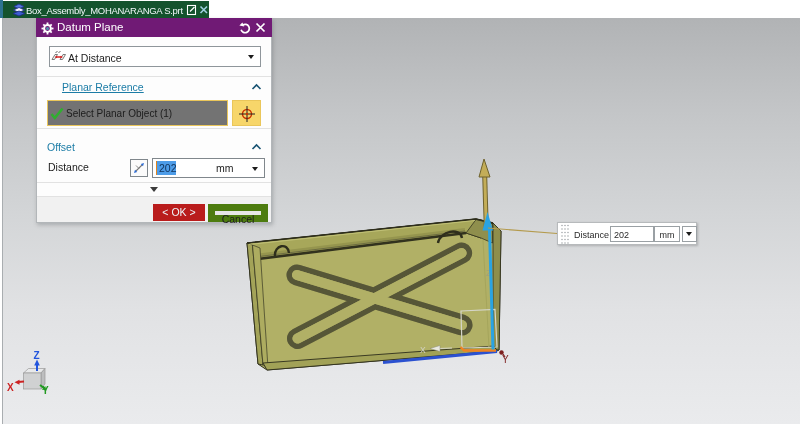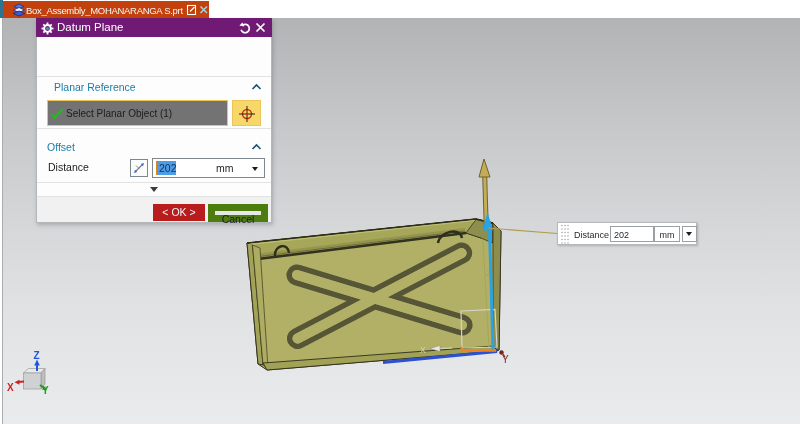--- a/index.html
+++ b/index.html
@@ -3,21 +3,21 @@
 <meta charset="utf-8">
 <style>
 * { margin:0; padding:0; box-sizing:border-box; }
 html,body { width:800px; height:424px; overflow:hidden; font-family:"Liberation Sans", sans-serif; }
 #stage { position:absolute; left:0; top:0; width:800px; height:424px; background:#fff; }
 #viewport { position:absolute; left:3px; top:18px; width:797px; height:406px;
   background:linear-gradient(180deg,#b1b3b5 0%, #c4c6c8 24%, #d3d5d7 48%, #e1e2e4 72%, #eaebed 100%); }
 #topstrip { position:absolute; left:0; top:0; width:800px; height:18px; background:#ffffff; }
 #leftsliver { position:absolute; left:0; top:0; width:3px; height:18px; background:#2e7391; }
 #leftline { position:absolute; left:2px; top:18px; width:1px; height:406px; background:#a9adb0; }
-#tab { position:absolute; left:3px; top:1px; width:206px; height:17px; background:#c2410c; color:#fff;padding-left:29px; }
+#tab { position:absolute; left:3px; top:1px; width:206px; height:17px; background:#14532d; color:#fff;padding-left:29px; }
 #tab .txt { position:absolute; left:23px; top:3.5px; font-size:9.5px; letter-spacing:-0.3px; color:#f2f8fa; white-space:nowrap; }
 
 #dlg { position:absolute; left:36px; top:18px; width:236px; height:205px; box-shadow:1px 2px 4px rgba(70,75,80,0.3); }
 #dlgtitle { position:absolute; left:0; top:0; width:236px; height:19px; background:#701a75; }
 #dlgtitle .t { position:absolute; left:21px; top:3px; font-size:11.5px; color:#fff; }
 #dlgbody { position:absolute; left:0; top:19px; width:236px; height:186px; background:#fdfdfd; border:1px solid #b2b6b9; border-top:none; }
 .hr { position:absolute; left:0; width:234px; height:1px; background:#e2e2e2; }
 #combo { position:absolute; left:12px; top:9px; width:212px; height:21px; background:#fff; border:1px solid #8f969b; }
 #combo .txt { position:absolute; left:18px; top:5px; font-size:10.5px; color:#1c1c1c; }
 .sect { position:absolute; font-size:10.5px; color:#1b7ca6; }
@@ -162,22 +162,34 @@
         <g transform="scale(-1,1) translate(-14,0)">
         <path d="M9.3,3.1 A4.2,4.2 0 1 0 10.9,7.8" fill="none" stroke="#fff" stroke-width="1.7"></path>
         <polygon points="12.6,3.4 7.8,4.6 9.6,0.4" fill="#fff"></polygon>
         </g>
       </svg>
       <svg width="12" height="12" style="left:219px; top:4px;">
         <path d="M1.5,1.5 L9.5,9.5 M9.5,1.5 L1.5,9.5" stroke="#fff" stroke-width="1.7"></path>
       </svg>
     </div>
     <div id="dlgbody">
+      <div id="combo">
+        <svg width="16" height="16" style="left:1px; top:2px;">
+          <polygon points="1,10.5 4,5.5 6.5,5.5 3.5,10.5" fill="#f7f5f2" stroke="#6e6e6e" stroke-width="0.9"></polygon>
+          <polygon points="9,10.5 12,5.5 14.5,5.5 11.5,10.5" fill="#f7f5f2" stroke="#6e6e6e" stroke-width="0.9"></polygon>
+          <path d="M5,8 L10.5,8" stroke="#d42020" stroke-width="1.5"></path>
+          <polygon points="3.6,8 6,6.8 6,9.2" fill="#d42020"></polygon>
+          <polygon points="11.9,8 9.5,6.8 9.5,9.2" fill="#d42020"></polygon>
+          <path d="M4.5,4 L6.5,2 M7.5,4 L9.5,2" stroke="#555" stroke-width="0.9"></path>
+        </svg>
+        <span class="txt">At Distance</span>
+        <span style="position:absolute; right:6px; top:8px; width:0; height:0; border-left:3.5px solid transparent; border-right:3.5px solid transparent; border-top:4.5px solid #1c1c1c;"></span>
+      </div>
       <div class="hr" style="top:39px;"></div>
-      <div class="sect" style="left:17px; top:44px;">Planar Reference</div>
+      <div class="sect" style="left:25px; top:44px;text-decoration:underline;">Planar Reference</div>
       <svg class="caret-up" width="12" height="8" style="left:214px; top:46px;">
         <path d="M1.5,6 L5.5,2 L9.5,6" fill="none" stroke="#1a5574" stroke-width="1.6"></path>
       </svg>
       <div id="yrow">
         <svg width="15" height="16" style="left:2px; top:5px;">
           <path d="M1.5,8 L4.8,12 L12.5,2.5" fill="none" stroke="#2fae2f" stroke-width="2.5"></path>
         </svg>
         <span class="txt">Select Planar Object (1)</span>
       </div>
       <div id="ycell">

